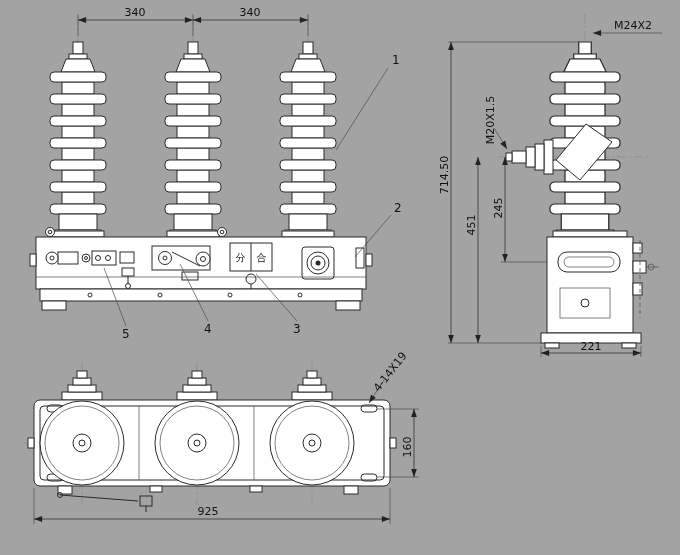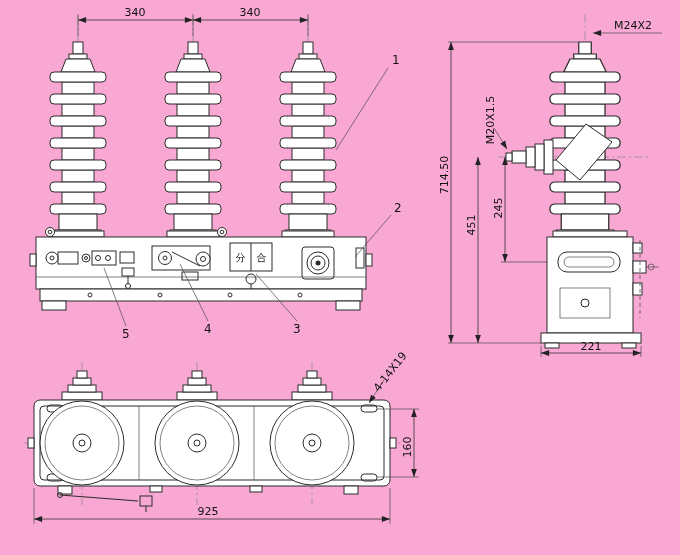--- a/index.html
+++ b/index.html
@@ -1,16 +1,16 @@
 <!DOCTYPE html>
 <html><head>
 <meta charset="utf-8">
 <style>
   html,body{margin:0;padding:0;background:#fff;}
-  #page{width:680px;height:555px;background:#f9a8d4;position:relative;overflow:hidden;
+  #page{width:680px;height:555px;background:#a3a3a3;position:relative;overflow:hidden;
         font-family:"DejaVu Sans","Liberation Sans",sans-serif;}
   svg{display:block;}
   .ln   {stroke:#2b2b2b;stroke-width:1;fill:none;}
   .fill {stroke:#2b2b2b;stroke-width:1;fill:#ffffff;}
   .thin {stroke:#4a4a4a;stroke-width:.7;fill:none;}
   .cl   {stroke:#8a8a8a;stroke-width:.7;fill:none;stroke-dasharray:9 3 2 3;}
   .dash {stroke:#555;stroke-width:.8;fill:none;stroke-dasharray:4 3;}
   .dim  {stroke:#333;stroke-width:.8;fill:none;}
   .dot  {fill:#2b2b2b;stroke:none;}
   text.dimtxt {font-family:"DejaVu Sans","Liberation Sans",sans-serif;font-size:11px;fill:#111;}

